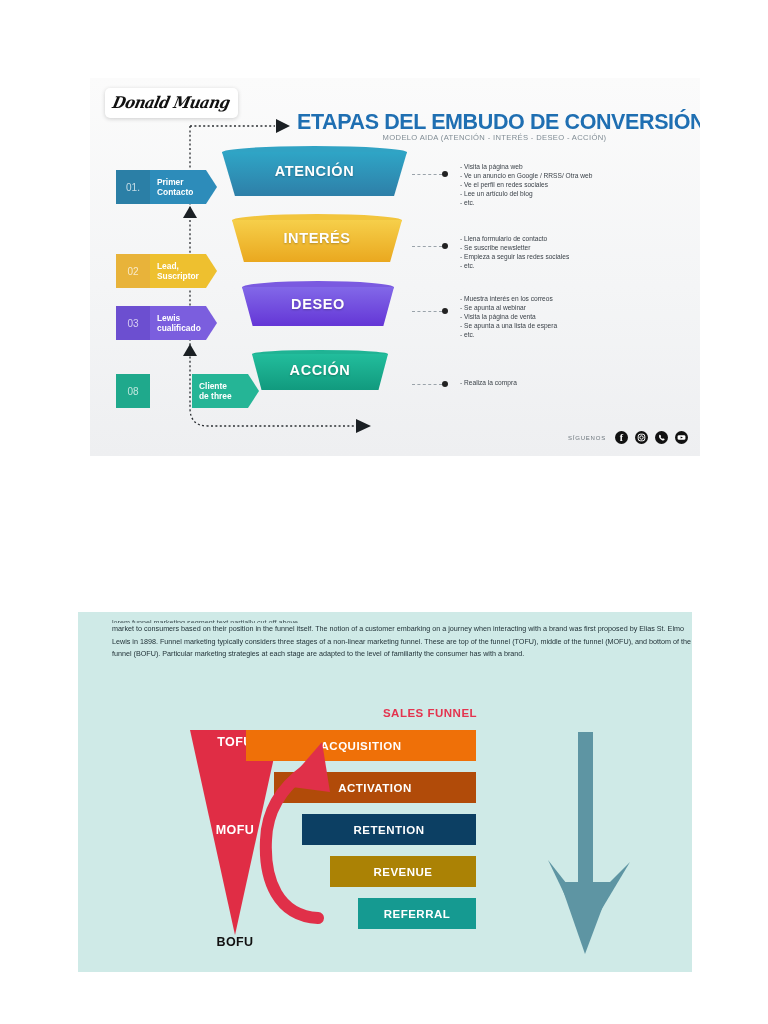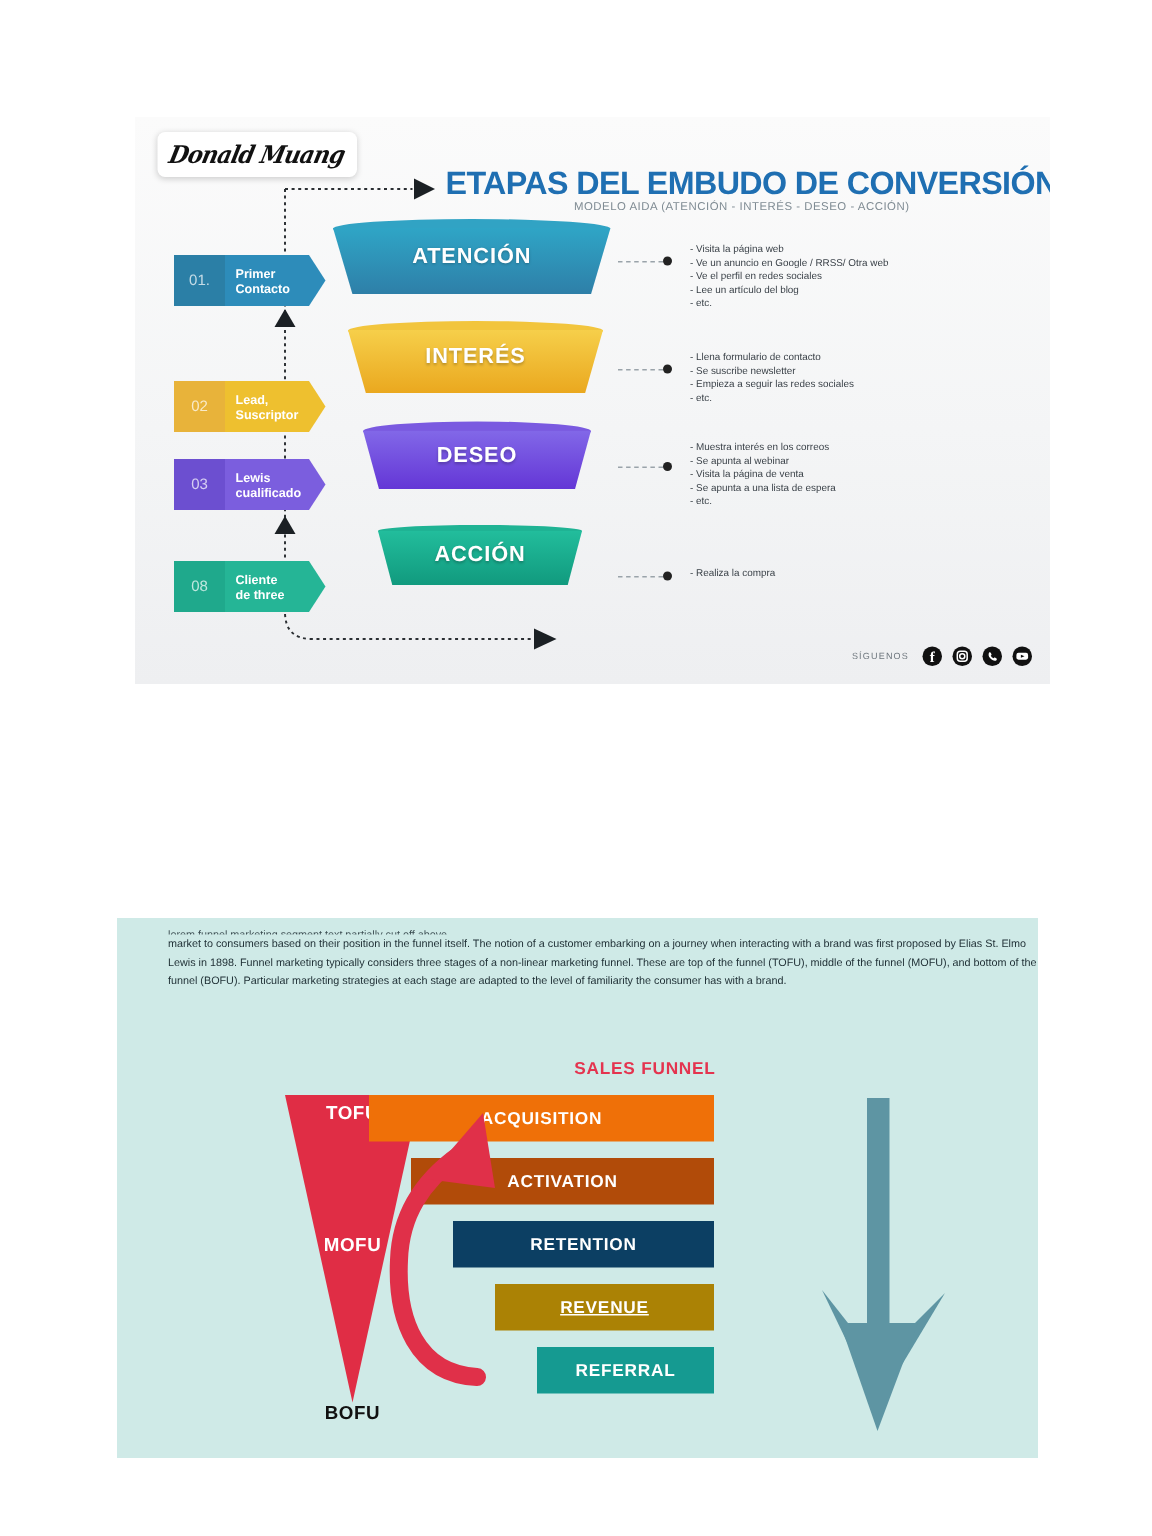--- a/index.html
+++ b/index.html
@@ -302,21 +302,21 @@
   <div class="step-row" style="left:26px; top:228px;">
     <div class="step-num" style="background:#6c4fd0;">03</div>
     <div class="step-tag" style="background:#7b5ede; color:#7b5ede;">
       <span style="color:#fff">Lewis</span>
       <span style="color:#fff">cualificado</span>
     </div>
   </div>
 
   <div class="step-row" style="left:26px; top:296px;">
     <div class="step-num" style="background:#1fa98c;">08</div>
-    <div class="step-tag" style="background:#25b596; color:#25b596;">
+    <div class="step-tag" style="background:#25b596; color:#25b596;margin-left:42px;">
       <span style="color:#fff">Cliente</span>
       <span style="color:#fff">de three</span>
     </div>
   </div>
 
   <div class="band" style="left:142px; top:136px; width:170px; height:48px;">
     <div class="ellipse-top" style="background:#f2c53d;"></div>
     <div class="body" style="background:linear-gradient(180deg,#f6cf4a,#eaa81f);"></div>
     <div class="label">INTERÉS</div>
   </div>
@@ -425,21 +425,21 @@
 
   <div class="stage-bar" style="left:168px; top:118px; width:230px; background:#ef7008;">
     <span>ACQUISITION</span>
   </div>
   <div class="stage-bar" style="left:196px; top:160px; width:202px; background:#b14b09;">
     <span>ACTIVATION</span>
   </div>
   <div class="stage-bar" style="left:224px; top:202px; width:174px; background:#0c3f63;">
     <span>RETENTION</span>
   </div>
-  <div class="stage-bar" style="left:252px; top:244px; width:146px; background:#ab8205;text-decoration:underline;">
+  <div class="stage-bar" style="left:252px; top:244px; width:146px; background:#ab8205;">
     <span>REVENUE</span>
   </div>
   <div class="stage-bar" style="left:280px; top:286px; width:118px; background:#159a91;">
     <span>REFERRAL</span>
   </div>
 
   <svg style="position:absolute; left:148px; top:118px;" width="140" height="200" viewBox="0 0 140 200">
     <path d="M92 188 C52 186, 38 150, 40 110 C41 80, 55 58, 80 40" fill="none" stroke="#e03049" stroke-width="12" stroke-linecap="round"></path>
     <polygon points="96,12 58,56 104,62" fill="#e03049"></polygon>
   </svg>

